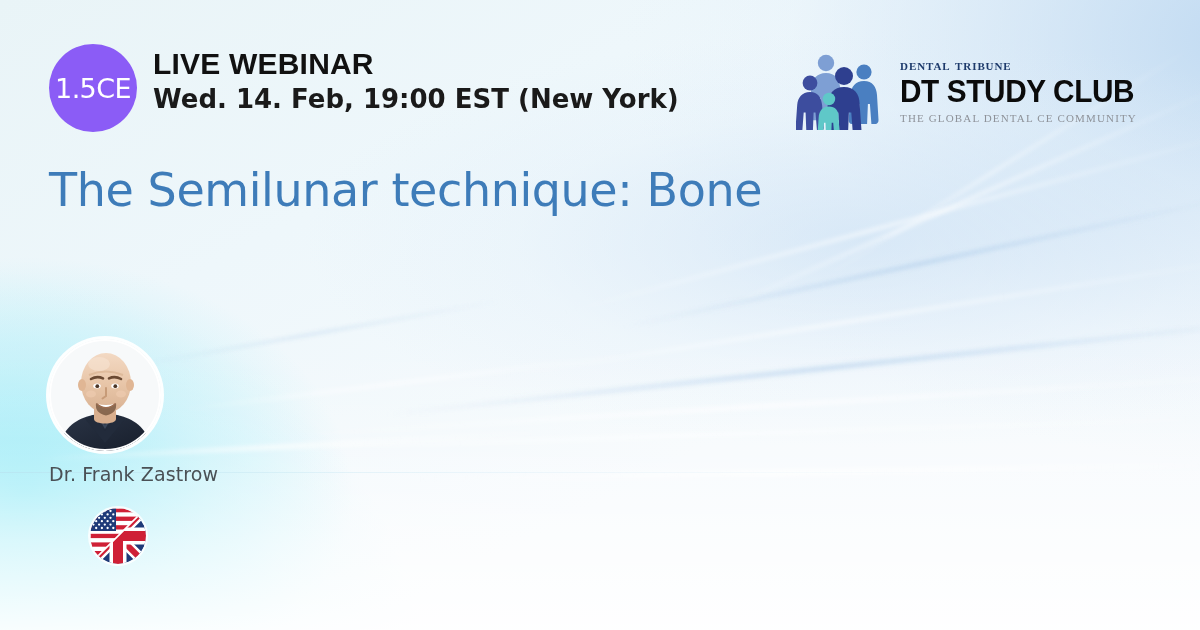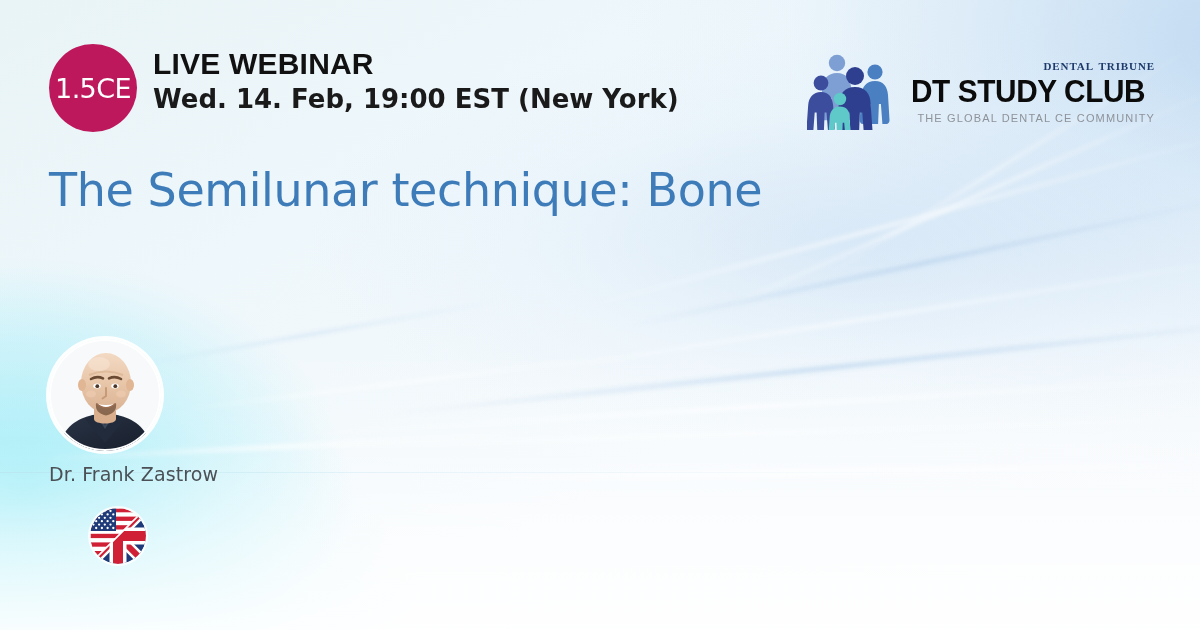--- a/index.html
+++ b/index.html
@@ -63,57 +63,57 @@
   .horizon {
     position:absolute; left:0; right:0; top:472px; height:1px;
     background:linear-gradient(to right, rgba(150,210,230,0.55) 0%, rgba(190,225,242,0.35) 40%, rgba(225,240,250,0.12) 75%, rgba(255,255,255,0) 100%);
     filter:blur(0.6px);
   }
 
   
   #header { position:absolute; left:49px; top:44px; display:flex; align-items:flex-start; }
   #ce-badge {
     width:88px; height:88px; border-radius:50%;
-    background:#be185d;
+    background:#8b5cf6;
     display:flex; align-items:center; justify-content:center;
     flex:none;
   }
   #ce-badge span {
     color:#fff; font-size:27px; font-weight:400; letter-spacing:-0.6px;
     font-family:"DejaVu Sans", sans-serif;
   }
   #header-text { margin-left:16px; padding-top:3px; }
   #live-webinar {
     font-size:30px; font-weight:bold; color:#111;
     letter-spacing:0.2px; line-height:1.12;
     font-family:"Liberation Sans", sans-serif;
   }
   #webinar-date {
     font-size:26px; color:#1a1a1a; line-height:1.3; margin-top:2px;
     font-family:"DejaVu Sans", sans-serif; font-weight:700;
   }
 
   
-  #logo { position:absolute; right:45px; top:50px; display:flex; align-items:center;text-align:right; }
+  #logo { position:absolute; right:56px; top:50px; display:flex; align-items:center; }
   #logo-figures { width:96px; height:80px; flex:none; margin-right:8px; }
   #logo-text { padding-top:2px; }
   #brand-dental-tribune {
     font-family:"Liberation Serif", serif;
     font-size:15px; font-weight:bold; color:#1d3a6b;
     letter-spacing:0.9px; line-height:1;
     font-variant:small-caps; text-transform:lowercase;
   }
   #brand-dt-study-club {
     font-family:"Liberation Sans", sans-serif;
     font-size:31px; font-weight:bold; color:#0b0b0b;
     letter-spacing:-0.4px; line-height:1.07; margin-top:2px;
     transform:scaleX(0.96); transform-origin:left center;
   }
   #brand-tagline {
-    font-family:Liberation Sans, sans-serif;
+    font-family:Liberation Serif, serif;
     font-size:11px; color:#8e9299; letter-spacing:1.15px;
     line-height:1; margin-top:4px;
   }
 
   
   #title {
     position:absolute; left:49px; top:162px; width:1120px;
     font-family:"DejaVu Sans", sans-serif;
     font-size:46px; font-weight:400; color:#3e7cb9;
     line-height:1.26; letter-spacing:-0.4px;

